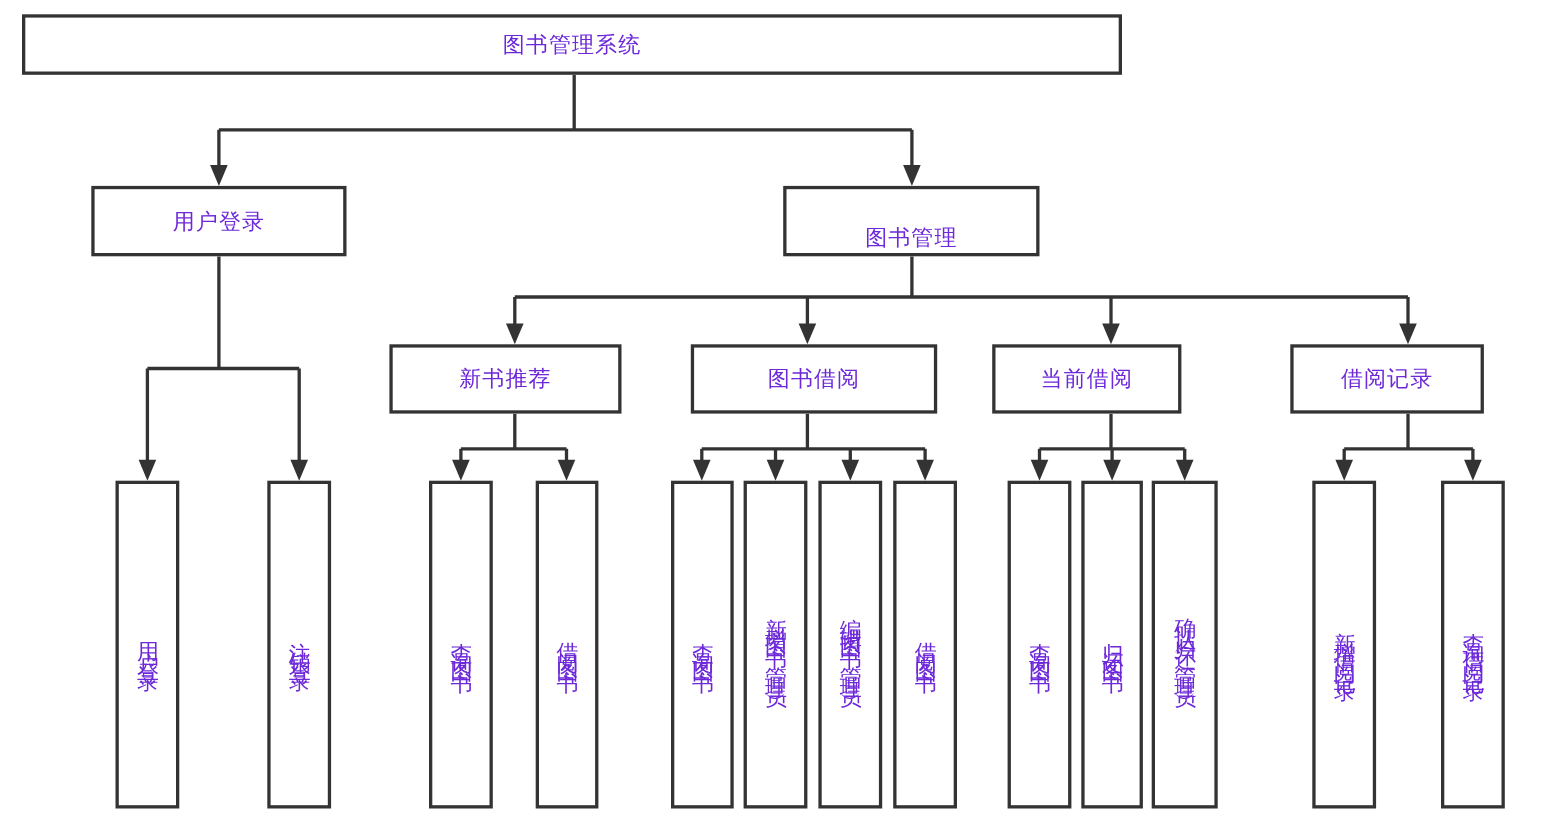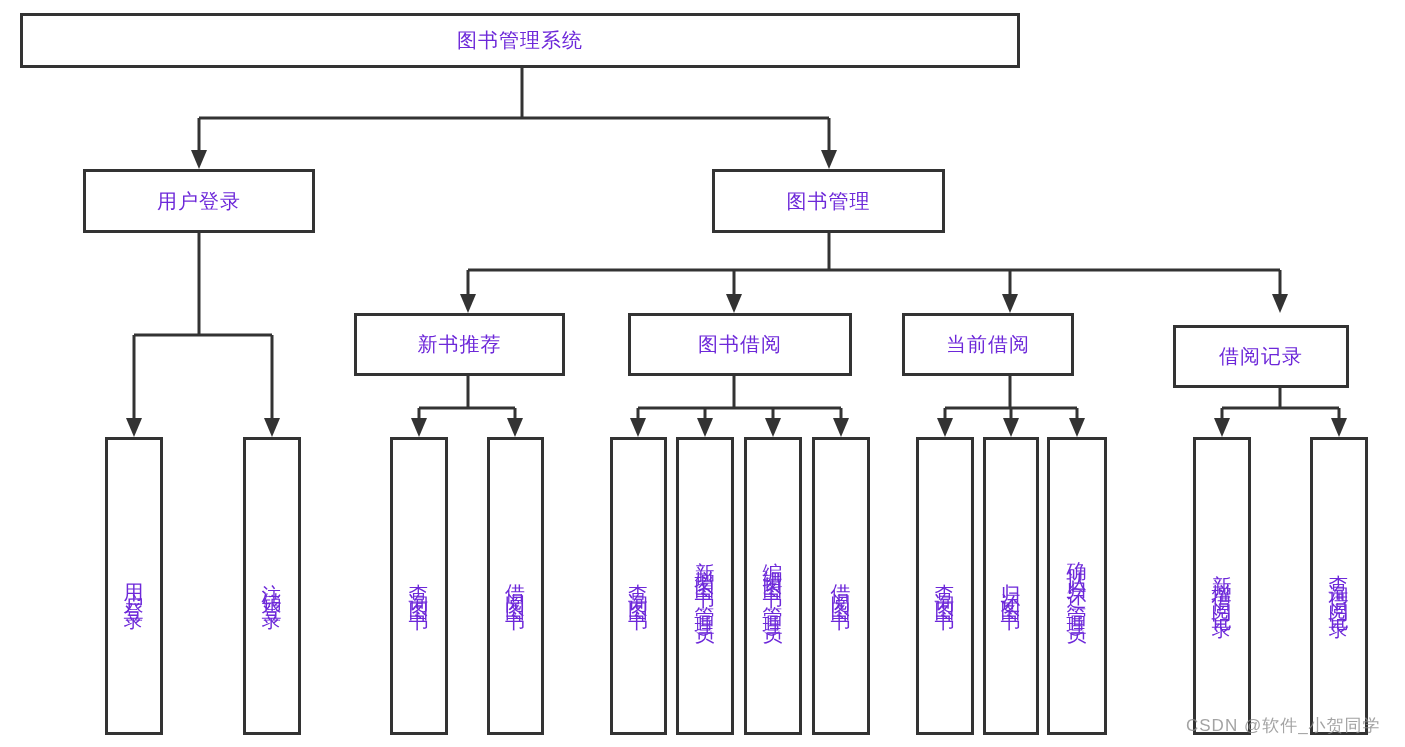--- a/index.html
+++ b/index.html
@@ -121,34 +121,34 @@
     </g>
   </svg>
 
   <div class="node" style="left:20px; top:13px; width:1000px; height:55px;">
     <span class="hlabel">图书管理系统</span>
   </div>
 
   <div class="node" style="left:83px; top:169px; width:232px; height:64px;">
     <span class="hlabel">用户登录</span>
   </div>
-  <div class="node" style="left:712px; top:169px; width:233px; height:64px;">
+  <div class="node" style="left:712px; top:169px; width:233px; height:64px;align-items:flex-end;">
     <span class="hlabel">图书管理</span>
   </div>
 
   <div class="node" style="left:354px; top:313px; width:211px; height:63px;">
     <span class="hlabel">新书推荐</span>
   </div>
   <div class="node" style="left:628px; top:313px; width:224px; height:63px;">
     <span class="hlabel">图书借阅</span>
   </div>
   <div class="node" style="left:902px; top:313px; width:172px; height:63px;">
     <span class="hlabel">当前借阅</span>
   </div>
-  <div class="node" style="left:1173px; top:313px; width:176px; height:63px;margin-top:12px;">
+  <div class="node" style="left:1173px; top:313px; width:176px; height:63px;">
     <span class="hlabel">借阅记录</span>
   </div>
 
   <div class="node leaf" style="left:105px; top:437px; width:58px; height:298px;">
     <span class="vlabel">用户登录</span>
   </div>
   <div class="node leaf" style="left:243px; top:437px; width:58px; height:298px;">
     <span class="vlabel">注销登录</span>
   </div>
 
@@ -182,15 +182,14 @@
     <span class="vlabel">确认归还（管理员）</span>
   </div>
 
   <div class="node leaf" style="left:1193px; top:437px; width:58px; height:298px;">
     <span class="vlabel">新增借阅记录</span>
   </div>
   <div class="node leaf" style="left:1310px; top:437px; width:58px; height:298px;">
     <span class="vlabel">查询借阅记录</span>
   </div>
 
-  <div class="watermark">CSDN @软件_小贺同学</div>
 
 </div>
 
 </body></html>

